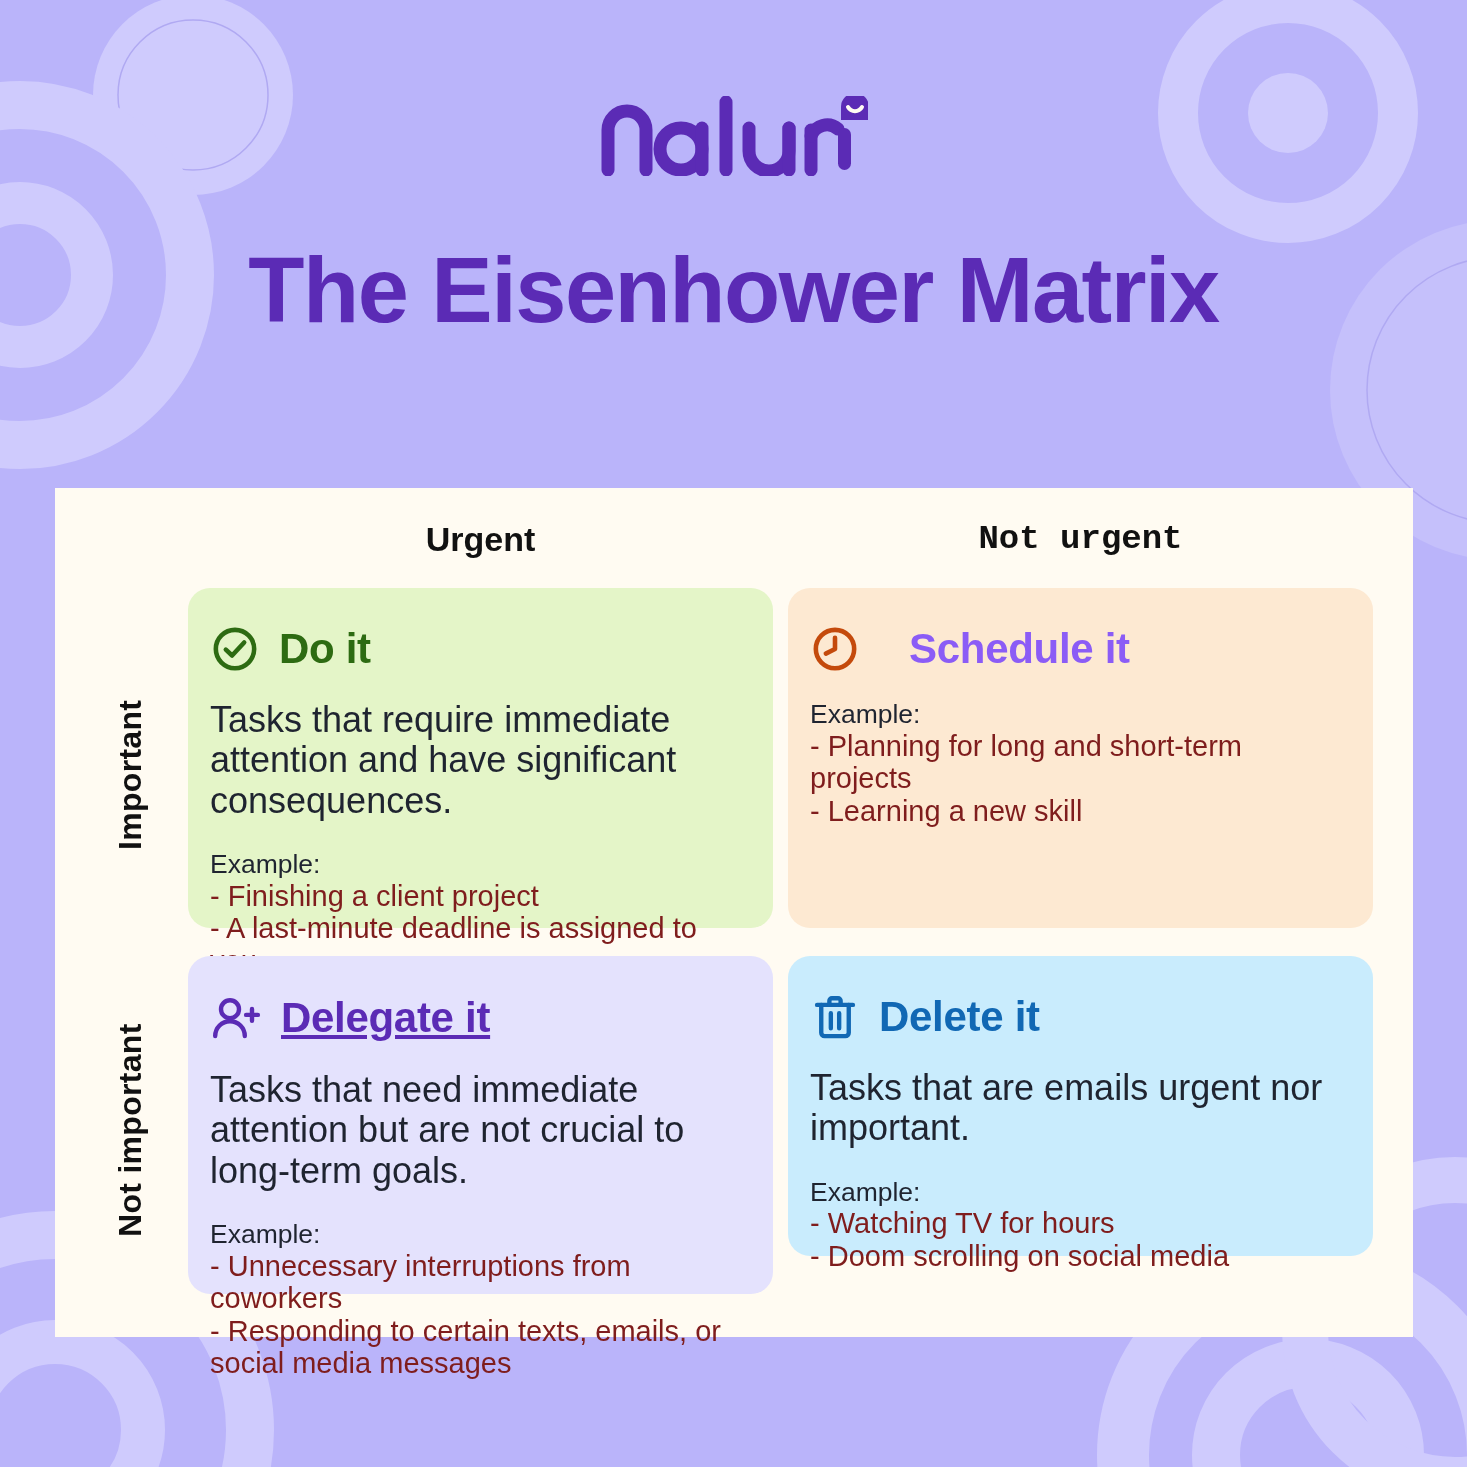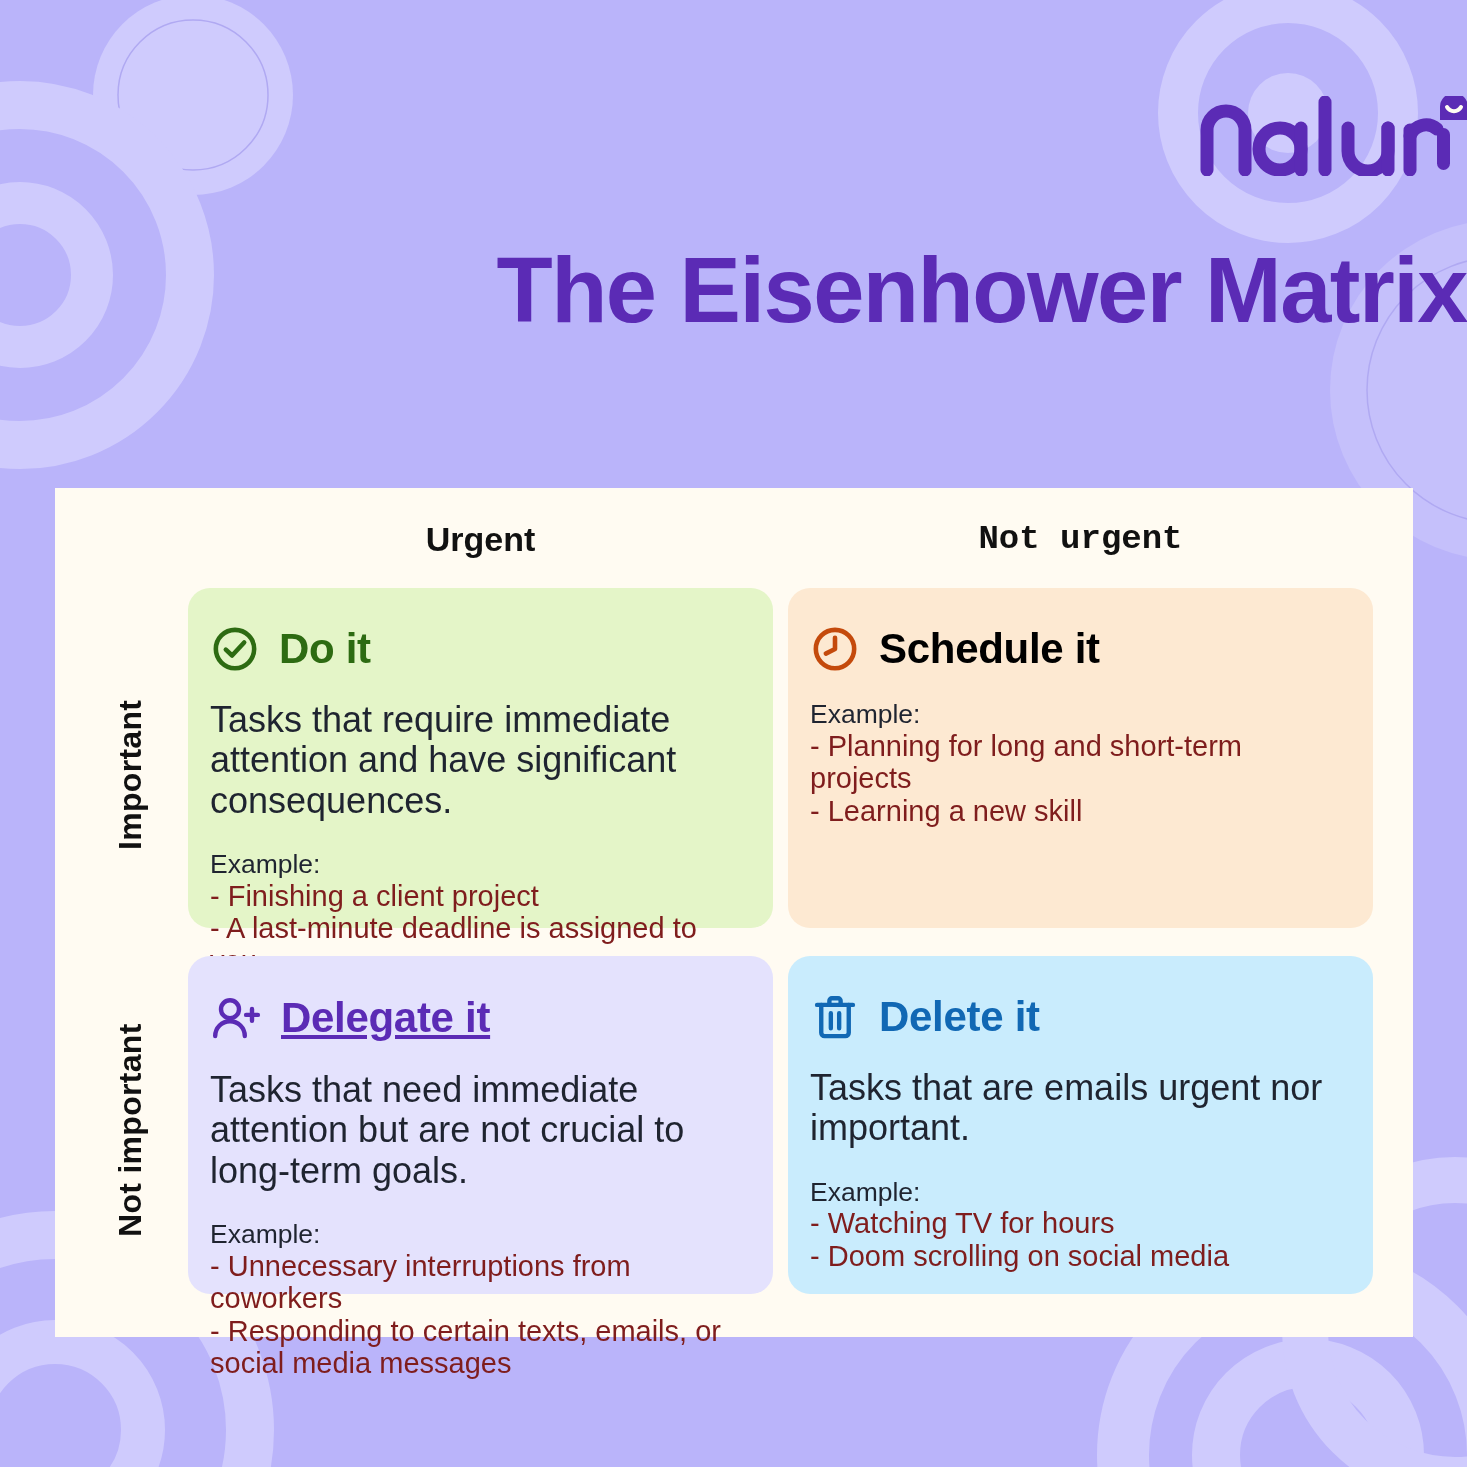--- a/index.html
+++ b/index.html
@@ -20,21 +20,21 @@
     width: 1467px;
     height: 1467px;
     pointer-events: none;
   }
 
   
   .header {
     position: absolute;
     top: 0; left: 0;
     width: 1467px;
-    text-align: right;
+    text-align: center;
     z-index: 3;
   }
 
   .logo-wrap {
     margin-top: 96px;
     display: inline-block;
     height: 80px;
   }
   .logo-wrap svg { display: block; }
 
@@ -83,37 +83,37 @@
 
   
   .quadrant {
     position: absolute;
     border-radius: 22px;
     padding: 36px 46px 30px 22px;
   }
   .q-do       { left: 188px;  top: 588px;  width: 585px; height: 340px; background: #e4f5c8; }
   .q-schedule { left: 788px;  top: 588px;  width: 585px; height: 340px; background: #fde9d2; }
   .q-delegate { left: 188px;  top: 956px;  width: 585px; height: 338px; background: #e4e2fd; }
-  .q-delete   { left: 788px;  top: 956px;  width: 585px; height: 338px; background: #c9ecfd; }
+  .q-delete   { left: 788px;  top: 956px;  width: 585px; height: 300px; background: #c9ecfd; }
 
   .q-head {
     display: flex;
     align-items: center;
     gap: 19px;
     margin-bottom: 26px;
   }
   .q-icon { flex: 0 0 auto; display: block; line-height: 0; }
   .q-title {
     font-size: 42px;
     font-weight: bold;
     letter-spacing: -0.3px;
     line-height: 1;
   }
   .q-do       .q-title { color: #2d6b12; }
-  .q-schedule .q-title { color: #000000; }
+  .q-schedule .q-title { color: #8b5cf6; margin-left: 30px; }
   .q-delegate .q-title { color: #5b2bb5; text-decoration: underline; }
   .q-delete   .q-title { color: #1168b4; }
 
   .q-desc {
     font-size: 36px;
     line-height: 1.12;
     color: #1f2430;
     margin-bottom: 29px;
     white-space: pre-line;
   }

